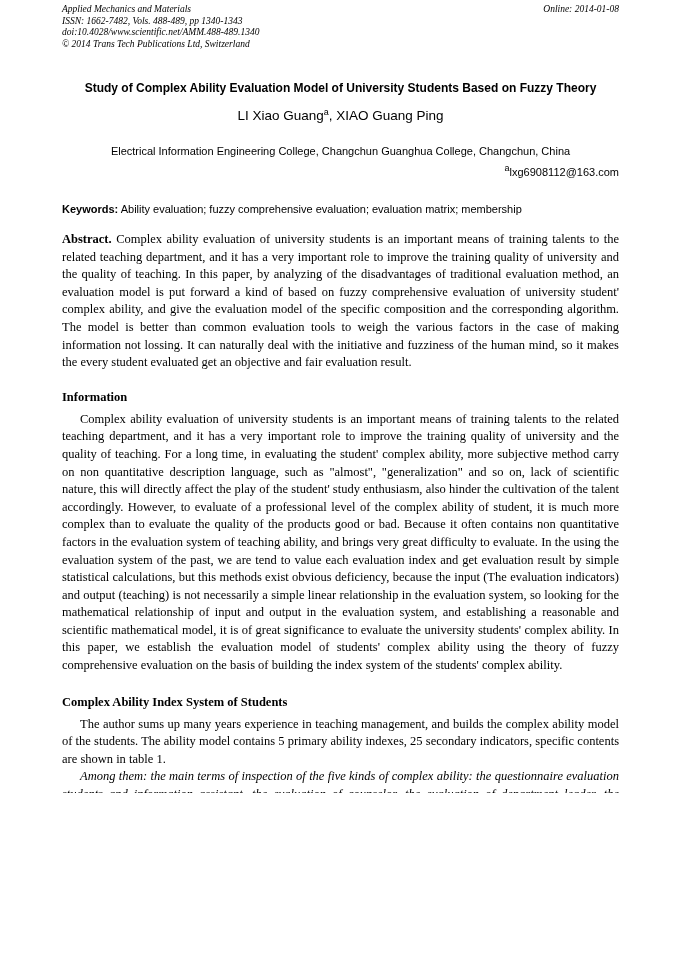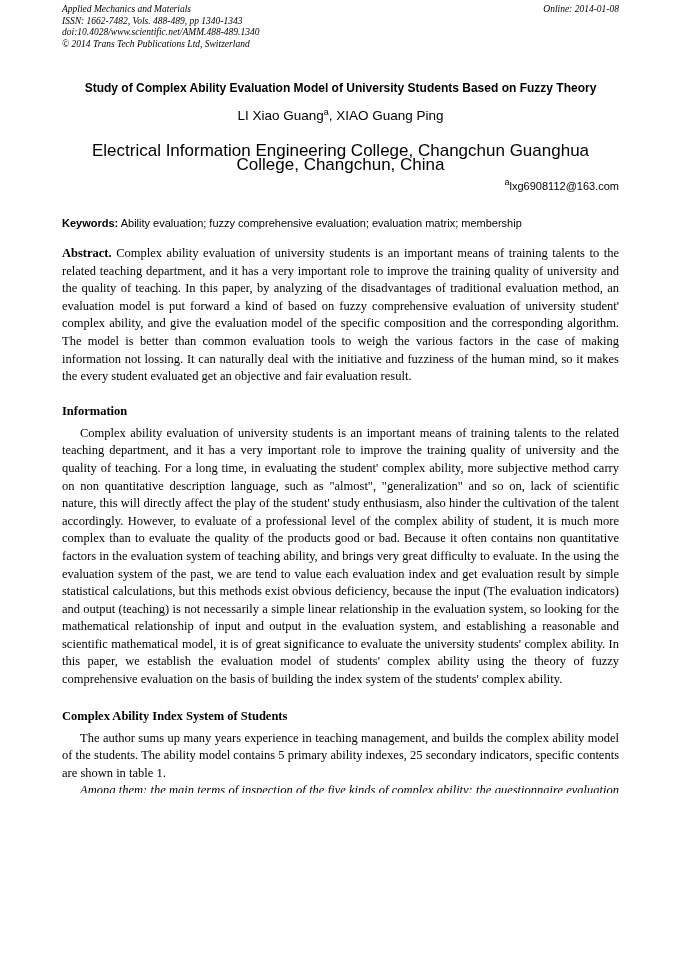--- a/index.html
+++ b/index.html
@@ -46,21 +46,21 @@
     text-align: center;
   }
   .authors sup, .email sup {
     font-size: 9px;
     vertical-align: super;
     line-height: 0;
   }
   .affiliation {
     margin-top: 19px;
     font-family: "Liberation Sans", "DejaVu Sans", sans-serif;
-    font-size: 17px;
+    font-size: 11px;
     line-height: 14px;
     text-align: center;
   }
   .email {
     margin-top: 7px;
     font-family: "Liberation Sans", "DejaVu Sans", sans-serif;
     font-size: 11px;
     line-height: 14px;
     text-align: right;
   }

